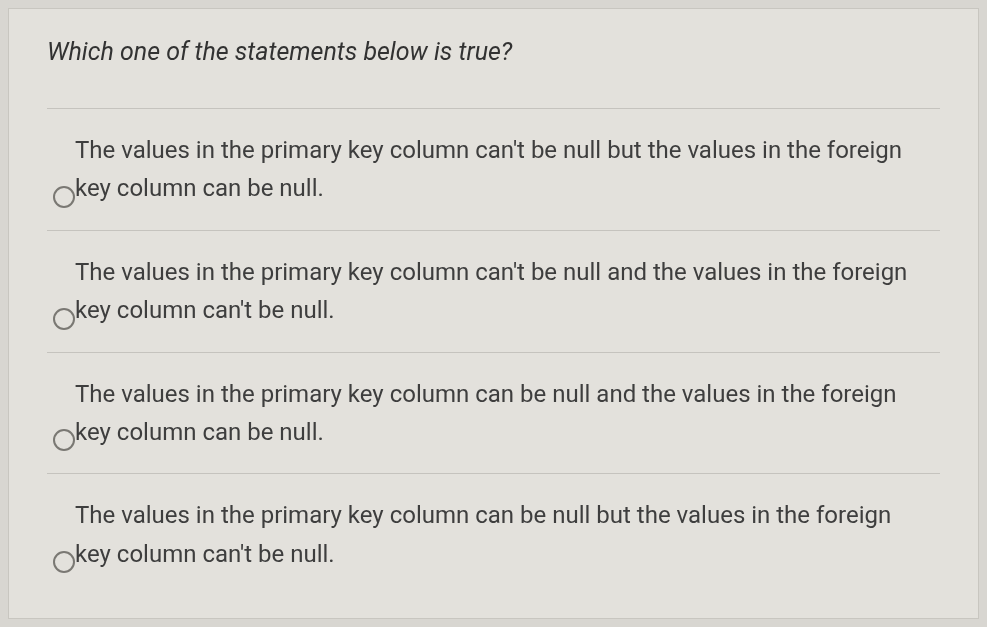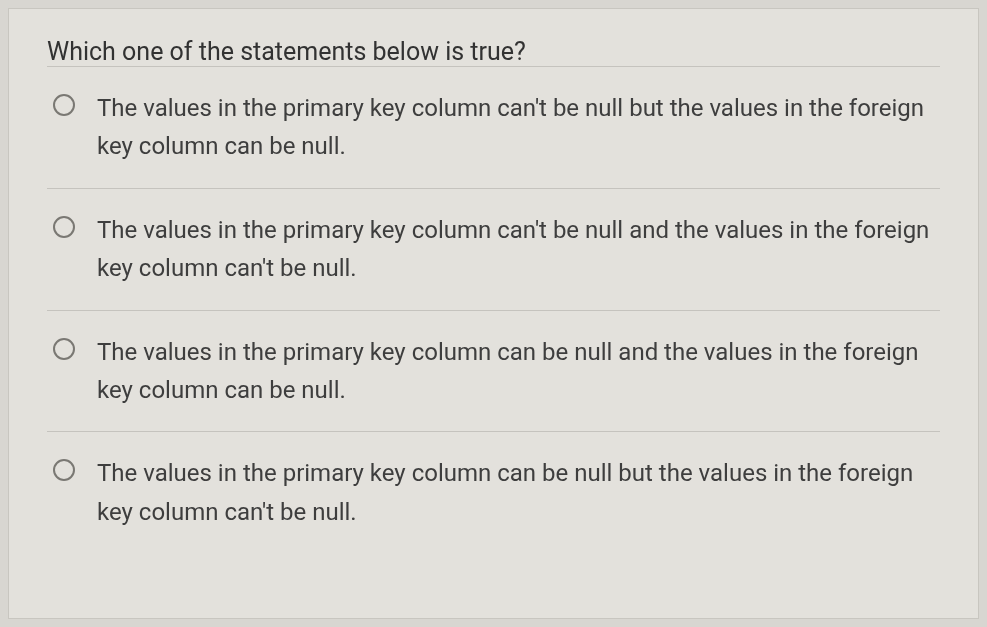--- a/index.html
+++ b/index.html
@@ -17,30 +17,31 @@
   .question-container {
     background: #e3e1dc;
     border: 1px solid #c8c6c0;
     padding: 28px 38px 22px 38px;
     height: 100%;
   }
   .question-text {
     font-size: 25px;
     color: #323232;
     font-weight: 400;
+    margin-bottom: 42px;
+    font-style: italic;
   }
   .options-list {
     border-top: 1px solid #c5c3be;
   }
   .option-row {
     display: flex;
-    align-items: flex-start;
+    align-items: flex-end;
     padding: 22px 8px 22px 6px;
     border-bottom: 1px solid #c5c3be;
-    gap: 22px;
   }
   .option-row:last-child {
     border-bottom: none;
   }
   .radio-circle {
     flex-shrink: 0;
     width: 22px;
     height: 22px;
     border: 2px solid #7a7873;
     border-radius: 50%;

